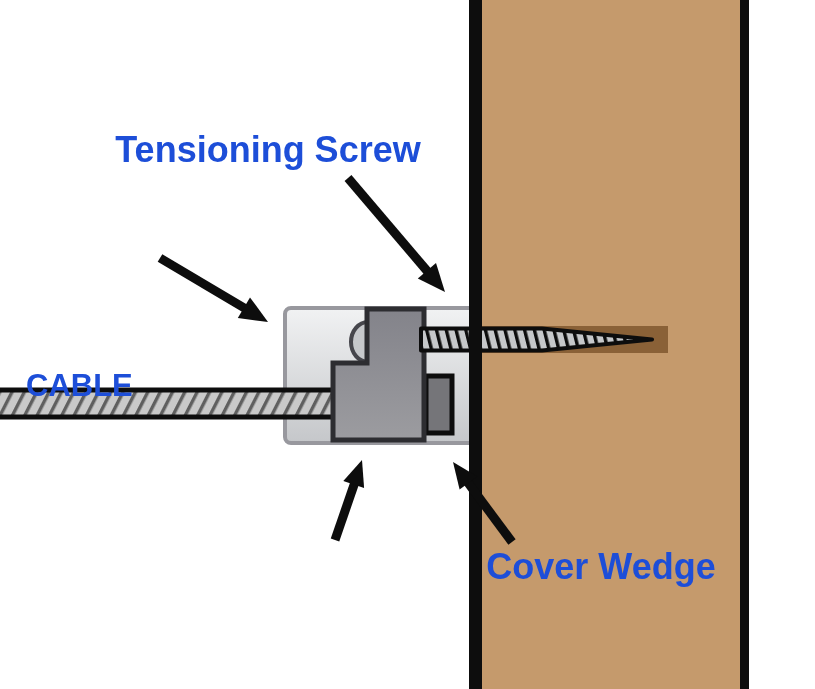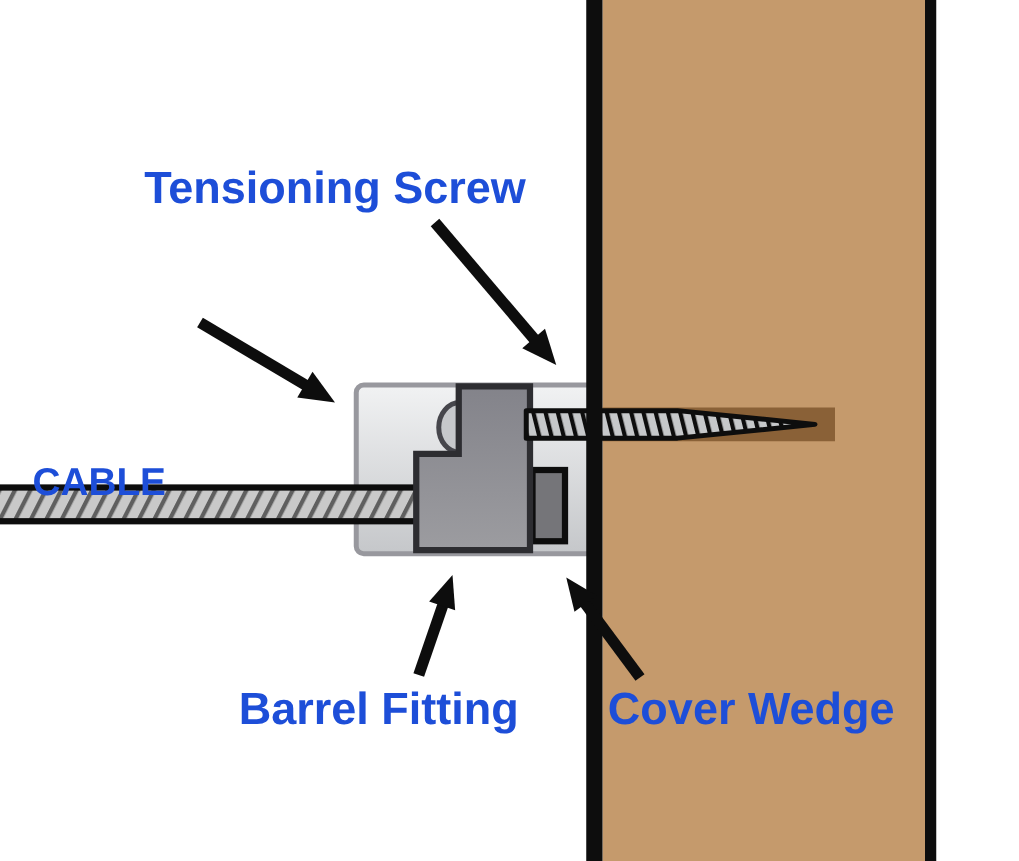--- a/index.html
+++ b/index.html
@@ -78,15 +78,14 @@
       <polygon points="362,460 364.1,488.1 343.3,481.1" stroke="none"></polygon>
     </g>
     <g stroke="#0d0d0d" fill="#0d0d0d">
       <line x1="512" y1="542" x2="466" y2="480" stroke-width="9"></line>
       <polygon points="453,462 477.3,476.4 459.6,489.4" stroke="none"></polygon>
     </g>
   </svg>
 
   <div class="lbl lbl-tension centered">Tensioning Screw</div>
   <div class="lbl lbl-cable">CABLE</div>
-  <div class="lbl lbl-barrel centered">Barrel Fitting</div>
   <div class="lbl lbl-wedge centered">Cover Wedge</div>
 </div>
 
 </body></html>

